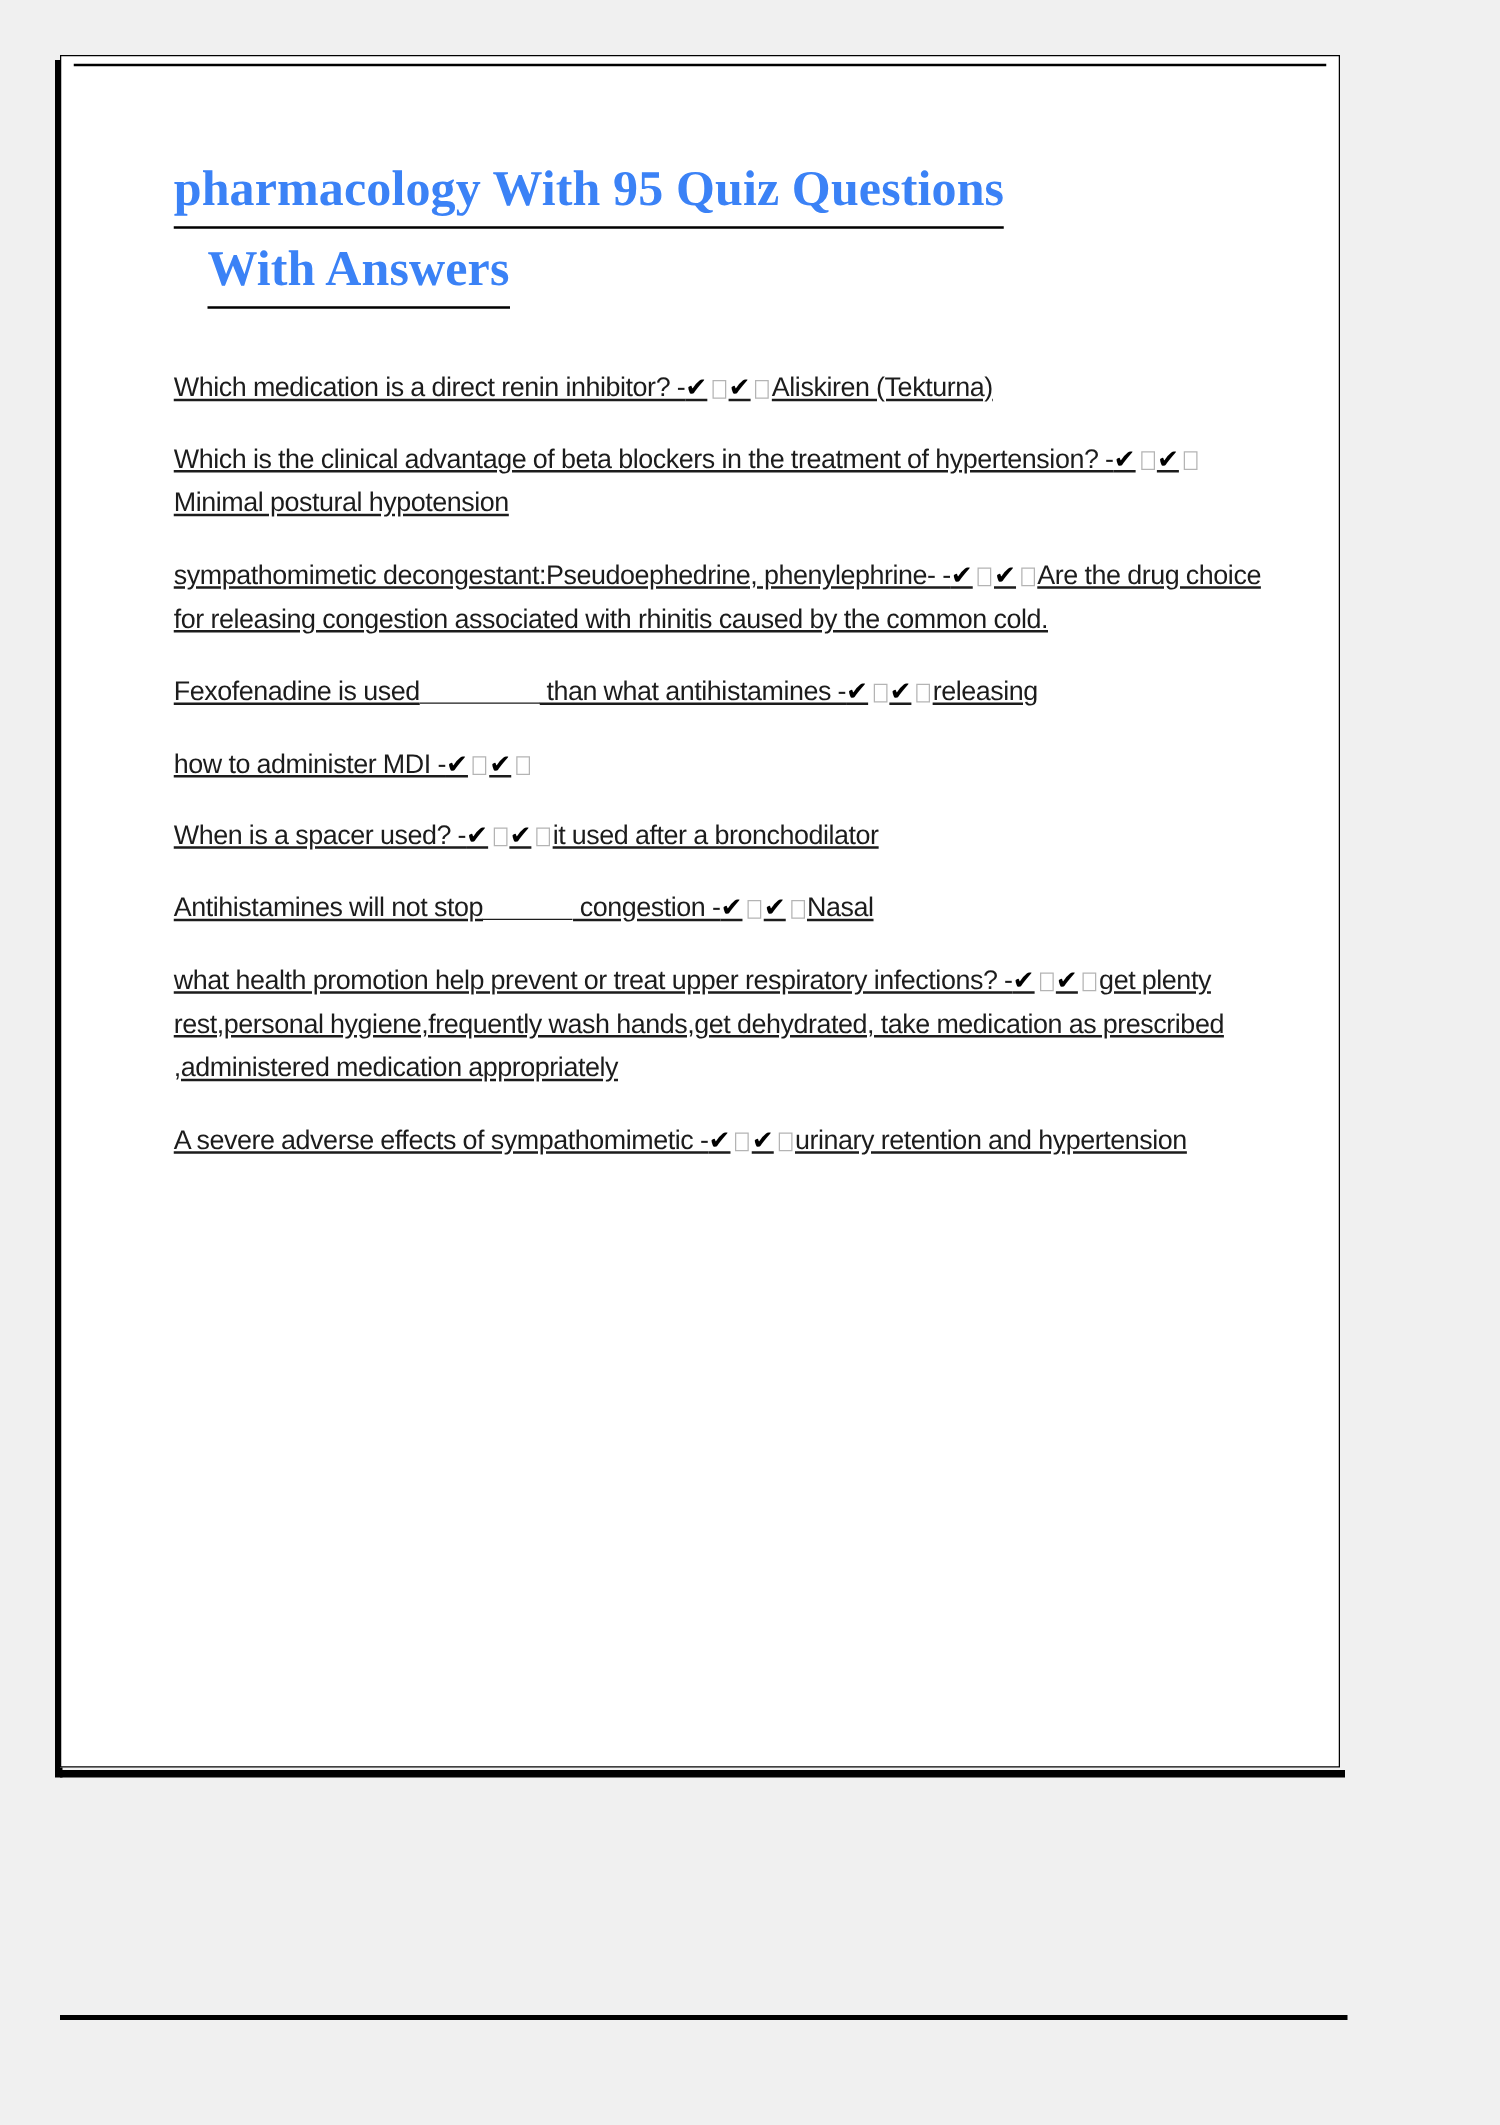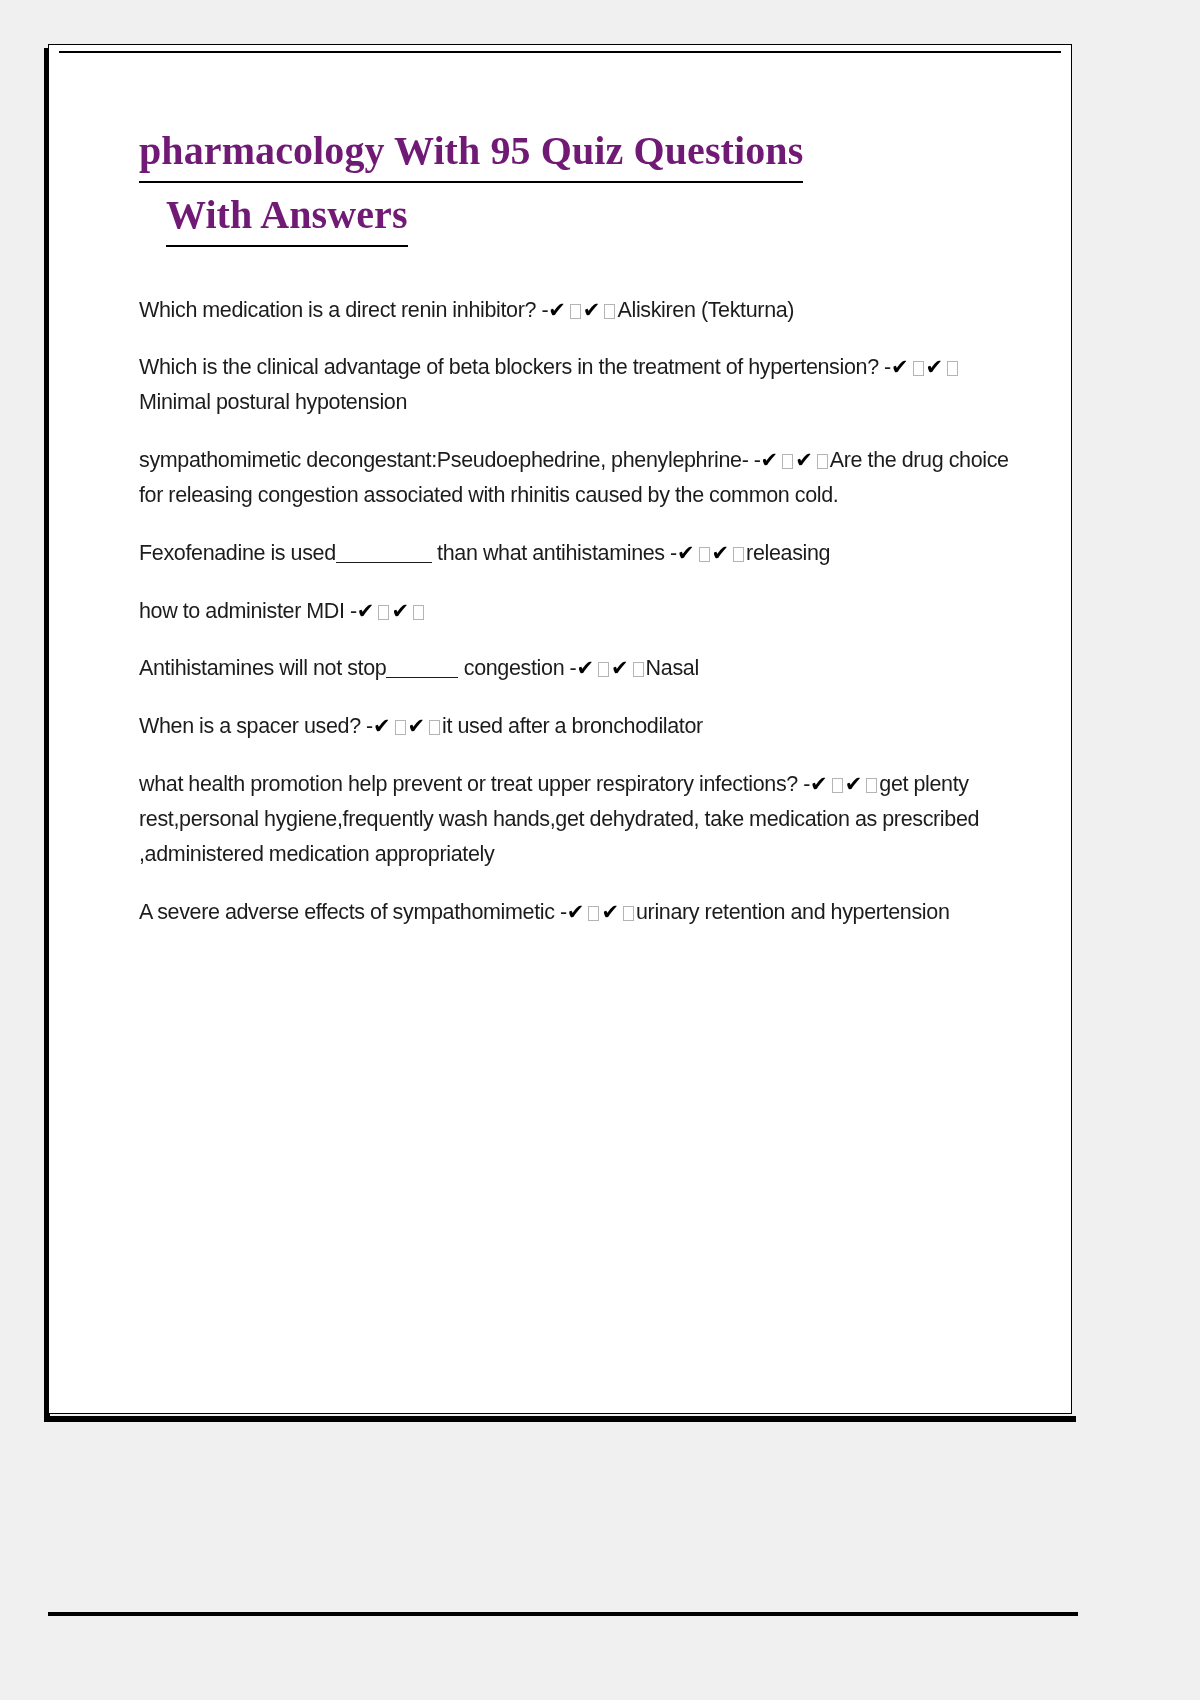--- a/index.html
+++ b/index.html
@@ -74,21 +74,21 @@
     left: 90px;
     top: 78px;
     width: 872px;
   }
 
   .doc-title {
     font-family: "Liberation Serif", serif;
     font-weight: bold;
     font-size: 40px;
     line-height: 1.42;
-    color: #701a75;
+    color: #3b82f6;
     margin: 0 0 46px 0;
     letter-spacing: 0.1px;
   }
   .doc-title .t-line {
     display: block;
     width: fit-content;
     border-bottom: 2.5px solid #000000;
     padding-bottom: 1px;
   }
   .doc-title .t-line + .t-line {
@@ -97,20 +97,21 @@
   }
 
   .qa {
     font-family: "Liberation Sans", sans-serif;
     font-size: 21.5px;
     line-height: 1.62;
     color: #1c1c1c;
     margin: 0 0 23px 0;
     letter-spacing: -0.35px;
     word-spacing: -0.3px;
+    text-decoration: underline;
   }
   .qa:last-child { margin-bottom: 1px; }
 
   
   .ans-sep {
     white-space: nowrap;
     font-size: 0;
     letter-spacing: 0;
   }
   .ans-sep .chk {
@@ -171,25 +172,25 @@
 
       <p class="qa">
         <span>Fexofenadine is used</span><span class="blank blank-lg"></span><span> than what antihistamines -</span><span class="ans-sep"><span class="chk">✔</span><span class="tofu"></span><span class="chk">✔</span><span class="tofu"></span></span><span>releasing</span>
       </p>
 
       <p class="qa">
         <span>how to administer MDI -</span><span class="ans-sep"><span class="chk">✔</span><span class="tofu"></span><span class="chk">✔</span><span class="tofu"></span></span><span></span>
       </p>
 
       <p class="qa">
+        <span>When is a spacer used? -</span><span class="ans-sep"><span class="chk">✔</span><span class="tofu"></span><span class="chk">✔</span><span class="tofu"></span></span><span>it used after a bronchodilator</span>
+      </p>
+
+      <p class="qa">
         <span>Antihistamines will not stop</span><span class="blank blank-sm"></span><span> congestion -</span><span class="ans-sep"><span class="chk">✔</span><span class="tofu"></span><span class="chk">✔</span><span class="tofu"></span></span><span>Nasal</span>
-      </p>
-
-      <p class="qa">
-        <span>When is a spacer used? -</span><span class="ans-sep"><span class="chk">✔</span><span class="tofu"></span><span class="chk">✔</span><span class="tofu"></span></span><span>it used after a bronchodilator</span>
       </p>
 
       <p class="qa">
         <span>what health promotion help prevent or treat upper respiratory infections? -</span><span class="ans-sep"><span class="chk">✔</span><span class="tofu"></span><span class="chk">✔</span><span class="tofu"></span></span><span>get plenty rest,personal hygiene,frequently wash hands,get dehydrated, take medication as prescribed ,administered medication appropriately</span>
       </p>
 
       <p class="qa">
         <span>A severe adverse effects of sympathomimetic -</span><span class="ans-sep"><span class="chk">✔</span><span class="tofu"></span><span class="chk">✔</span><span class="tofu"></span></span><span>urinary retention and hypertension</span>
       </p>
 

